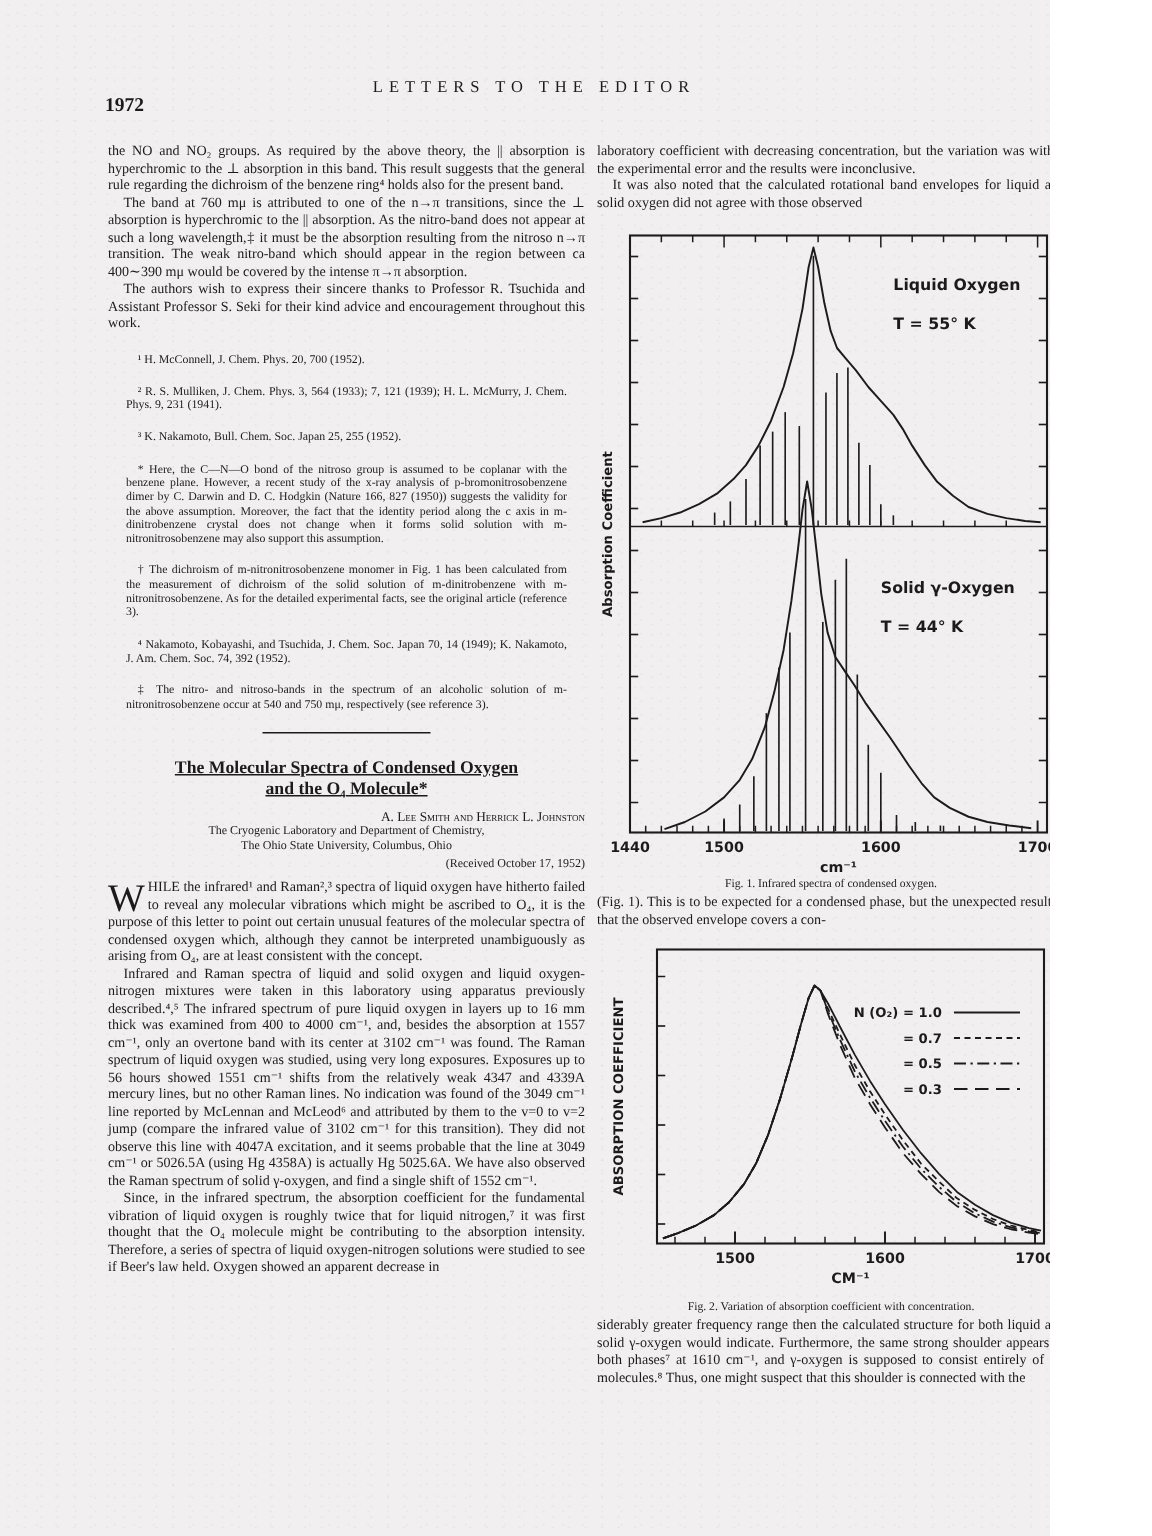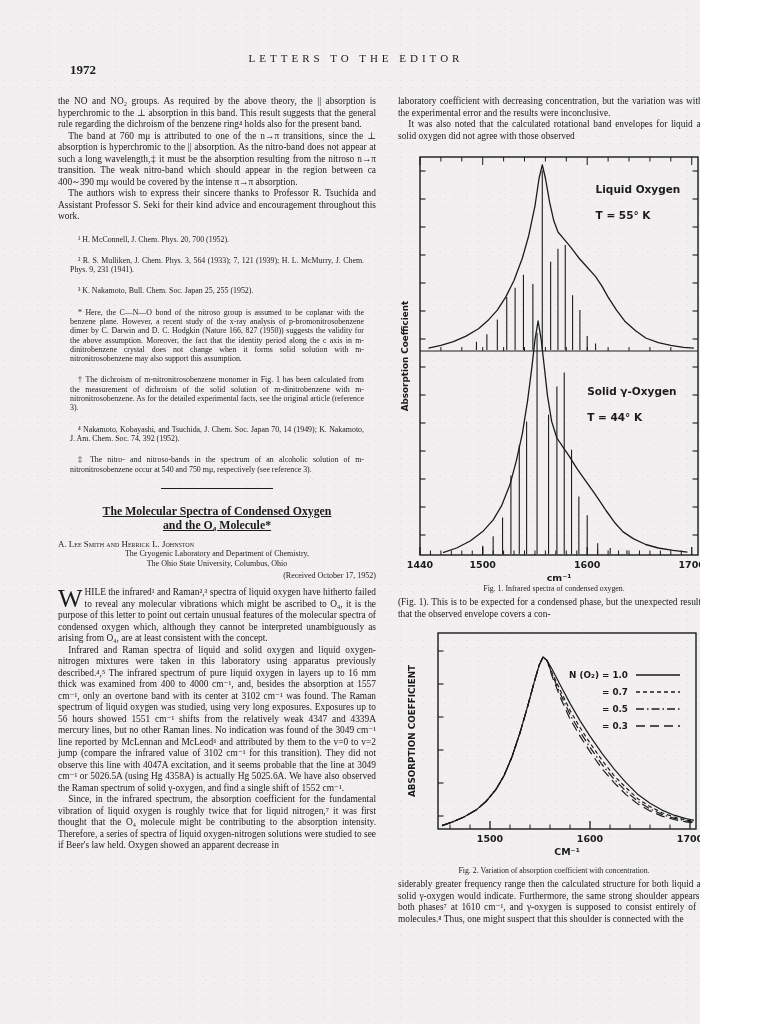--- a/index.html
+++ b/index.html
@@ -5,30 +5,30 @@
   html,body{margin:0;padding:0;}
   .page{position:relative;width:700px;height:1024px;background:#f2eff0;
     background-image:radial-gradient(rgba(190,165,185,.14) 1px,transparent 1px),
                      radial-gradient(rgba(160,150,170,.10) 1px,transparent 1px);
     background-size:11px 7px,13px 9px;background-position:0 0,5px 4px;
     overflow:hidden;color:#1b1b1b;font-family:"Liberation Serif","DejaVu Serif",serif;}
   .pagenum{position:absolute;left:70px;top:62px;font-size:13px;font-weight:bold;}
   .runhead{position:absolute;left:70px;right:58px;top:52px;text-align:center;
     font-size:11px;letter-spacing:4px;font-weight:500;}
   .col{position:absolute;top:96px;}
-  .col.left{left:58px;width:318px;}
+  .col.left{left:72px;width:318px;}
   .col.right{left:398px;width:312px;}
   p.body{margin:0;font-size:9.4px;line-height:11.5px;text-align:justify;text-indent:1.1em;}
   p.nofirst{text-indent:0;}
   .dropcap{float:left;font-size:26px;line-height:21px;padding:1px 2px 0 0;}
   .footnotes{margin-top:7px;}
   p.fn{margin:12px;font-size:7.9px;line-height:9.3px;text-align:justify;text-indent:1em;}
   .divider{width:112px;border-top:1.6px solid #1b1b1b;margin:14px auto 0;}
   .title{font-size:11.8px;font-weight:bold;text-align:center;line-height:14.5px;margin:15px 6px 6px;text-decoration:underline;}
-  .authors{text-align:left;font-variant:small-caps;font-size:8.9px;margin-top:1px;}
+  .authors{text-align:right;font-variant:small-caps;font-size:8.9px;margin-top:1px;}
   .affil{text-align:center;font-size:8px;line-height:9.8px;}
   .received{text-align:right;font-size:8px;margin-top:3px;margin-bottom:7px;}
   figure{margin:5px 0 4px;}
   figcaption{font-size:7.8px;text-align:center;margin-top:1px;}
   svg{display:block;}
   .axnum{font:bold 9.5px "DejaVu Sans","Liberation Sans",sans-serif;fill:#1b1b1b;}
   .figlab{font:bold 10.5px "DejaVu Sans","Liberation Sans",sans-serif;fill:#1b1b1b;}
   .figlab2{font:bold 8.8px "DejaVu Sans","Liberation Sans",sans-serif;fill:#1b1b1b;}
 </style>
 </head>

